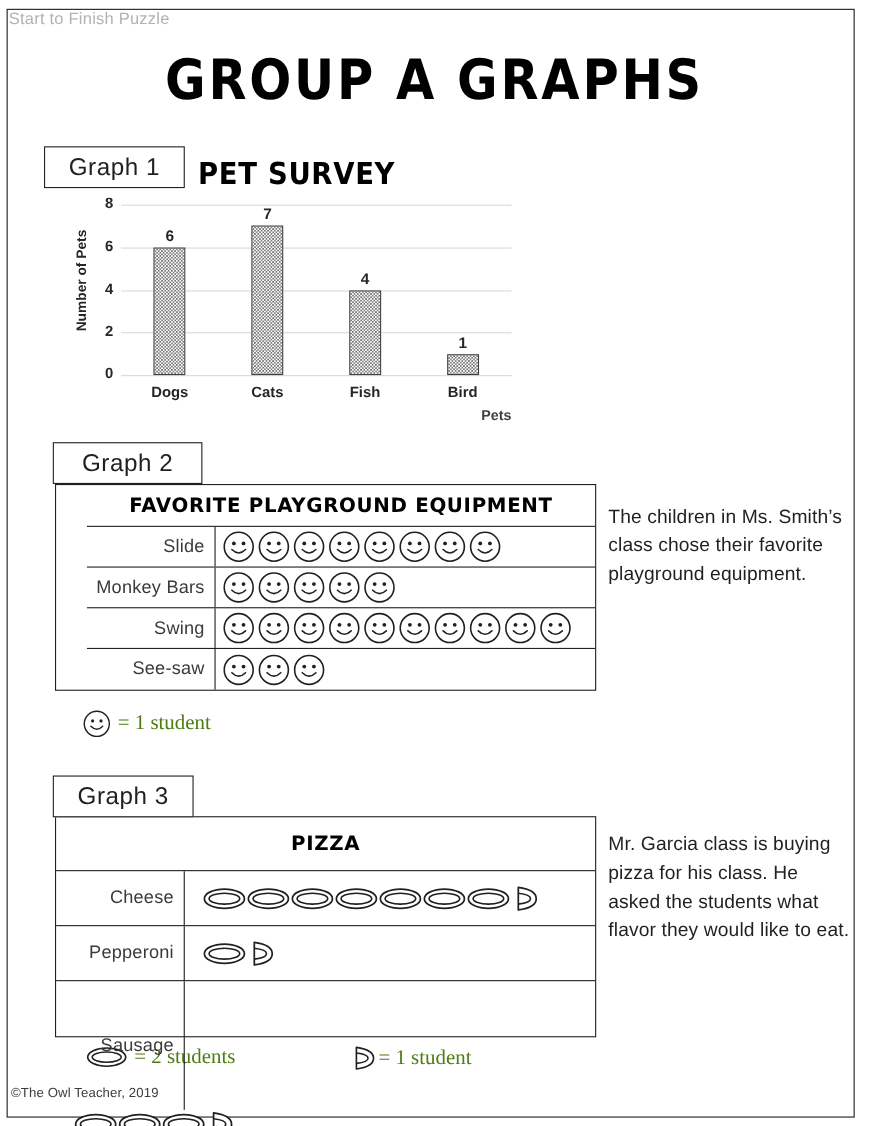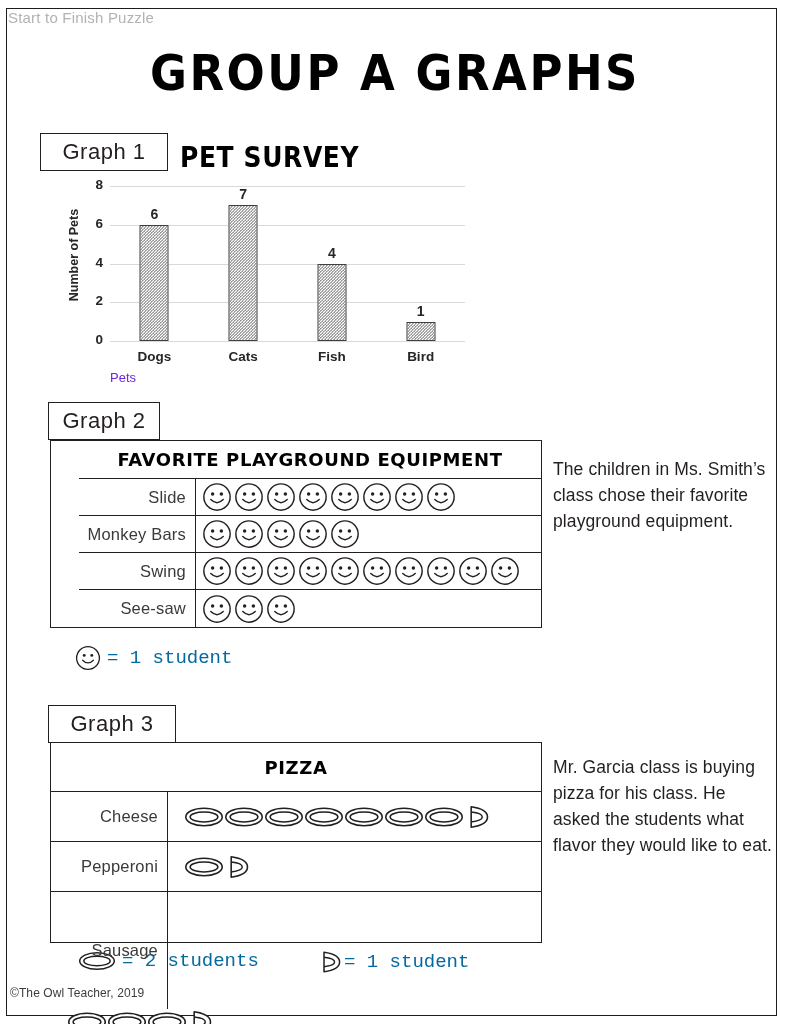--- a/index.html
+++ b/index.html
@@ -170,24 +170,24 @@
     font-size: 13.5px;
     font-weight: bold;
     color: #262626;
     white-space: nowrap;
     font-family: "Liberation Sans", sans-serif;
   }
   #x-axis-title {
     position: absolute;
     left: 48px; top: 192px;
     width: 355px;
-    text-align: left;
+    text-align: right;
     font-size: 13px;
-    font-weight: normal;
-    color: #6d28d9;
+    font-weight: bold;
+    color: #404040;
     font-family: "Liberation Sans", sans-serif;
   }
 
   
   .description {
     position: absolute;
     font-size: 17.5px;
     line-height: 26px;
     color: #231f20;
     font-family: "Liberation Sans", sans-serif;
@@ -244,22 +244,22 @@
     padding-left: 6px;
     gap: 2px;
   }
 
   
   .legend {
     position: absolute;
     display: flex;
     align-items: center;
     font-size: 19px;
-    color: #0369a1;
-    font-family: Liberation Mono, monospace;
+    color: #4d7c0f;
+    font-family: Liberation Serif, serif;
   }
   .legend .txt { margin-left: 6px; }
 
   
   #footer {
     position: absolute;
     left: 10px; top: 986px;
     font-size: 12px;
     color: #3c3c3c;
     font-family: "Liberation Sans", sans-serif;
@@ -320,21 +320,21 @@
         </div>
         <div class="bar-slot" style="left: 266.25px; width: 88.75px;">
           <div class="bar" style="height: 19.375px;"></div>
           <div class="bar-value" style="bottom: 22.375px;">1</div>
           <div class="cat-label">Bird</div>
         </div>
       </div>
     <div id="x-axis-title">Pets</div>
   </div>
 
-  <div class="graph-tab" id="tab2" style="left:48px; top:402px; width:112px; height:38px;">
+  <div class="graph-tab" id="tab2" style="left:48px; top:402px; width:136px; height:38px;">
     <span>Graph 2</span>
   </div>
 
   <div class="picto-table" id="table2" style="left:50px; top:440px; width:492px;padding-left:28px;">
     <div class="picto-head">FAVORITE PLAYGROUND EQUIPMENT</div>
     <div id="table2-rows">
         <div class="picto-row" style="height: 37px;">
           <div class="picto-label">Slide</div>
           <div class="picto-cells">
             <span>

